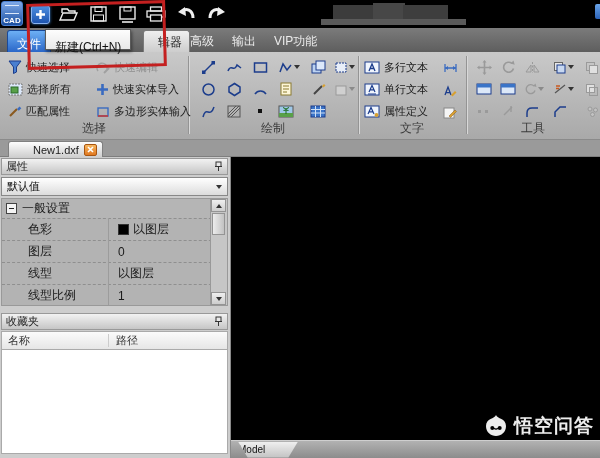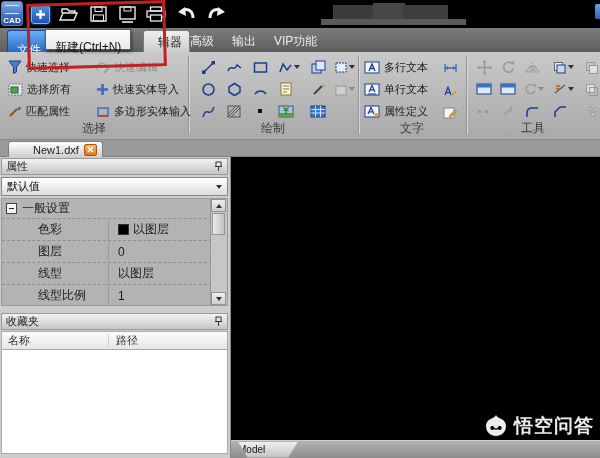--- a/index.html
+++ b/index.html
@@ -18,21 +18,21 @@
   .qa-undo{margin-left:2px;}
   .censor{position:absolute;left:333px;top:2px;width:130px;height:23px;}
   .censor .c1{position:absolute;left:0;top:3px;width:42px;height:15px;background:#3c3c3c;}
   .censor .c2{position:absolute;left:40px;top:1px;width:32px;height:18px;background:#474747;}
   .censor .c3{position:absolute;left:70px;top:3px;width:45px;height:15px;background:#3e3e3e;}
   .censor .c4{position:absolute;left:-12px;top:17px;width:145px;height:6px;background:#5a5a5a;}
   .blue-sliver{position:absolute;right:0;top:4px;width:5px;height:15px;
     background:linear-gradient(#6aa5e8,#2b62b8);border-radius:2px 0 0 2px;}
   
   .menubar{position:absolute;left:0;top:28px;width:600px;height:24px;background:linear-gradient(#7b7b7b,#5e5e5e);border-bottom:1px solid #8e8e8e;}
-  .tab-file{position:absolute;left:7px;top:30px;height:22px;padding:8px 9px;line-height:22px;font-size:12px;color:#fff;
+  .tab-file{position:absolute;left:7px;top:30px;height:22px;padding:2px 9px;line-height:22px;font-size:12px;color:#fff;
     background:linear-gradient(#6db0f5,#2a66c8);border:1px solid #1a4a9a;border-bottom:none;border-radius:3px 3px 0 0;box-sizing:border-box;}
   .tab-editor{position:absolute;left:143px;top:30px;width:47px;height:22px;box-sizing:border-box;z-index:30;
     background:linear-gradient(#efefef,#cdcdcd);border:1px solid #7a7a7a;border-bottom:none;border-radius:3px 3px 0 0;
     font-size:12px;color:#222;text-align:right;padding:0 7px 0 0;line-height:22px;}
   .tab-plain{position:absolute;top:30px;height:22px;line-height:22px;font-size:12px;color:#ebebeb;}
   .t-adv{left:190px;} .t-out{left:232px;} .t-vip{left:274px;}
   .tooltip{position:absolute;left:45px;top:29px;height:21px;box-sizing:border-box;padding:8px 9px;line-height:19px;
     font-size:12px;color:#111;background:linear-gradient(#fdfdfd,#e9e9e9);border:1px solid #5a5a5a;
     box-shadow:1px 2px 3px rgba(0,0,0,.45);z-index:40;white-space:nowrap;}
   .red-box{position:absolute;left:27px;top:2px;width:133px;height:60px;border:3px solid #c42020;
@@ -63,21 +63,21 @@
     display:flex;align-items:center;justify-content:space-between;padding:0 4px;font-size:11px;color:#222;}
   .combo{margin-top:2px;height:17px;flex:0 0 17px;background:linear-gradient(#ffffff,#dcdcdc);border:1px solid #888;
     display:flex;align-items:center;justify-content:space-between;padding:0 5px;font-size:11px;color:#111;}
   .pgrid{position:relative;margin-top:2px;height:106px;flex:0 0 106px;background:#b3b3b3;border:1px solid #999;
     font-size:12px;color:#1a1a1a;overflow:hidden;}
   .vline{position:absolute;left:106px;top:0;bottom:0;width:1px;background:#9c9c9c;}
   .ghead{height:19px;display:flex;align-items:center;gap:5px;padding-left:4px;background:#b5b5b5;position:relative;z-index:2;}
   .collapse-box{width:9px;height:9px;background:#f5f5f5;border:1px solid #444;display:flex;align-items:center;justify-content:center;}
   .collapse-box i{display:block;width:5px;height:1px;background:#222;}
   .prow{height:21px;display:flex;align-items:center;border-top:1px dashed #8f8f8f;}
-  .pkey{width:106px;padding-left:36px;box-sizing:border-box;flex:0 0 auto;}
+  .pkey{width:106px;padding-left:26px;box-sizing:border-box;flex:0 0 auto;}
   .pval{padding-left:10px;display:flex;align-items:center;gap:4px;}
   .swatch{width:9px;height:9px;background:#000;border:1px solid #333;}
   .scroll{position:absolute;right:0;top:0;bottom:0;width:16px;background:#c6c6c6;border-left:1px solid #999;z-index:3;}
   .sbtn{position:absolute;left:0;width:15px;height:13px;background:linear-gradient(#efefef,#cdcdcd);border:1px solid #949494;
     box-sizing:border-box;display:flex;align-items:center;justify-content:center;}
   .sbtn.up{top:0;} .sbtn.down{bottom:0;}
   .tri-up{width:0;height:0;border-left:3px solid transparent;border-right:3px solid transparent;border-bottom:4px solid #333;}
   .tri-dn{width:0;height:0;border-left:3px solid transparent;border-right:3px solid transparent;border-top:4px solid #333;}
   .thumb{position:absolute;left:1px;top:14px;width:13px;height:22px;background:linear-gradient(90deg,#ececec,#c2c2c2);border:1px solid #949494;box-sizing:border-box;}
   .fav-header{margin-top:7px;}

